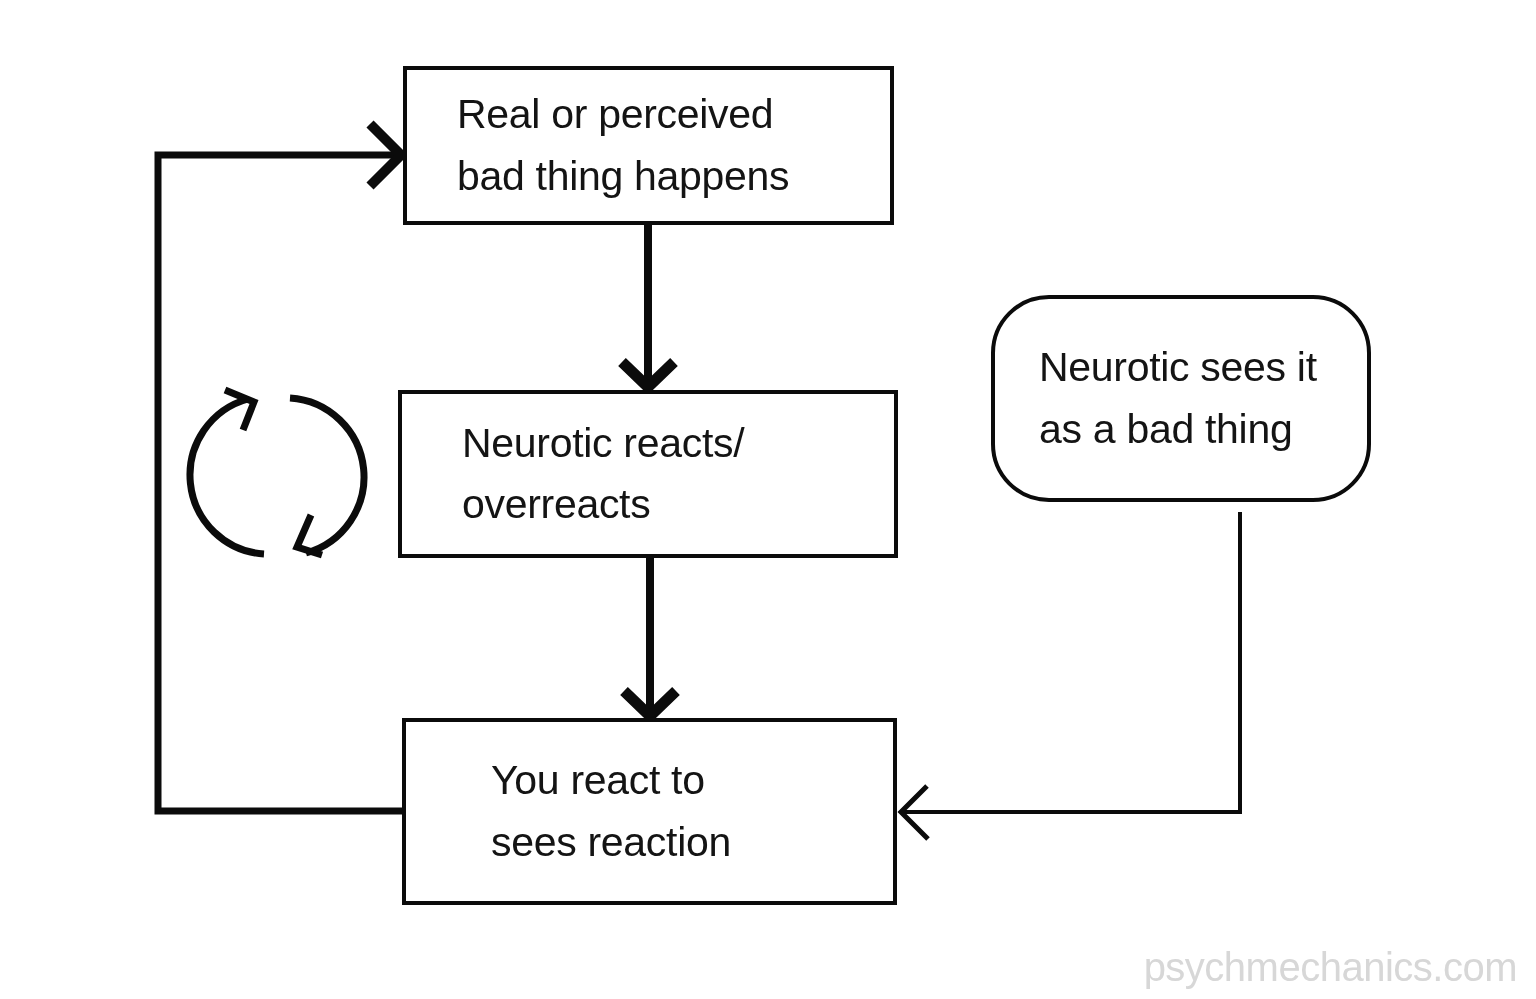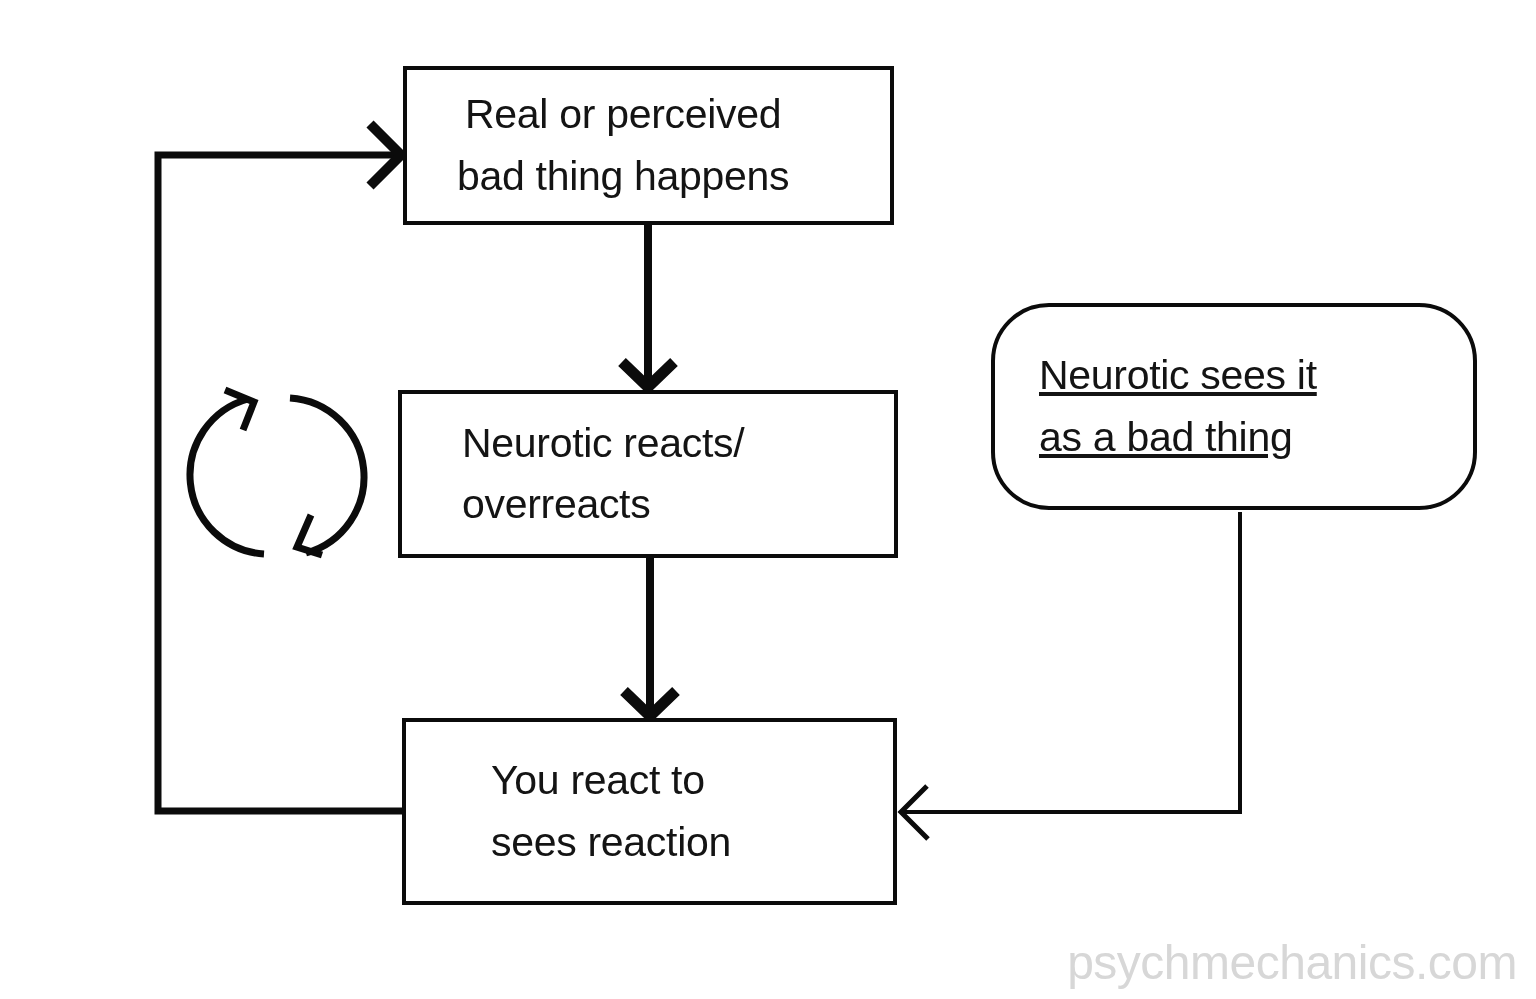--- a/index.html
+++ b/index.html
@@ -25,26 +25,26 @@
     align-items: center;
     color: #141414;
     font-size: 41px;
     line-height: 1.5;
     letter-spacing: -0.3px;
     white-space: pre-line;
   }
   .node-top    { left: 403px; top: 66px;  width: 491px; height: 159px; padding-left: 50px; }
   .node-middle { left: 398px; top: 390px; width: 500px; height: 168px; padding-left: 60px; }
   .node-bottom { left: 402px; top: 718px; width: 495px; height: 187px; padding-left: 85px; }
-  .node-bubble { left: 991px; top: 303px; width: 486px; height: 207px; border-radius: 58px; padding-left: 44px; text-decoration: underline; }
+  .node-bubble { left: 991px; top: 295px; width: 380px; height: 207px; border-radius: 58px; padding-left: 44px; }
   .watermark {
     position: absolute;
     right: 19px;
     bottom: 9px;
-    font-size: 48px;
+    font-size: 40px;
     letter-spacing: -0.5px;
     color: #d7d7d7;
   }
 </style>
 </head>
 <body>
 
 <div class="canvas">
 
   <svg class="connector-layer" viewBox="0 0 1536 999" xmlns="http://www.w3.org/2000/svg">
@@ -64,21 +64,21 @@
 
       <g>
         <path d="M 264 554 A 79 79 0 0 1 248 399" stroke-width="7"></path>
         <polyline points="225,390 254,402 243,430" stroke-width="7"></polyline>
         <path d="M 290 398 A 79 79 0 0 1 306 553" stroke-width="7"></path>
         <polyline points="311,515 297,547 322,555" stroke-width="7"></polyline>
       </g>
     </g>
   </svg>
 
-  <div class="node node-top" style="border-color: rgb(11, 11, 11); text-align: center;">Real or perceived
+  <div class="node node-top" style="border-color: rgb(11, 11, 11);">Real or perceived
 bad thing happens</div>
 
   <div class="node node-middle" style="border-color: rgb(11, 11, 11);">Neurotic reacts/
 overreacts</div>
 
   <div class="node node-bottom" style="border-color: rgb(11, 11, 11);">You react to
 sees reaction</div>
 
   <div class="node node-bubble" style="border-color: rgb(11, 11, 11);">Neurotic sees it
 as a bad thing</div>

